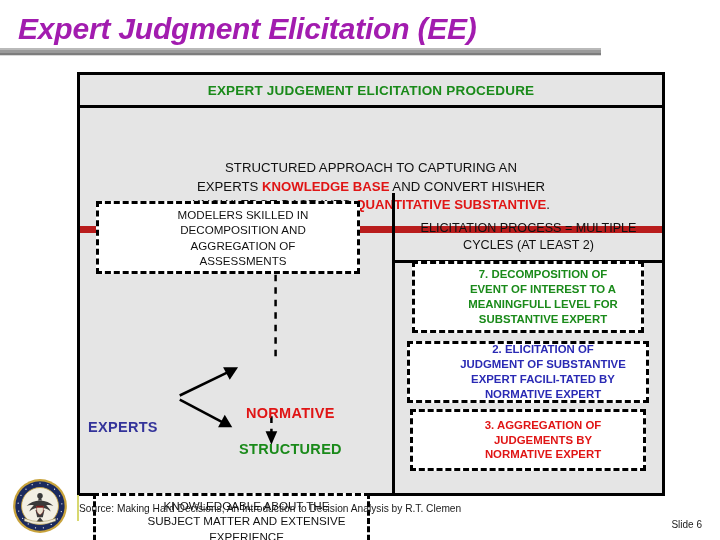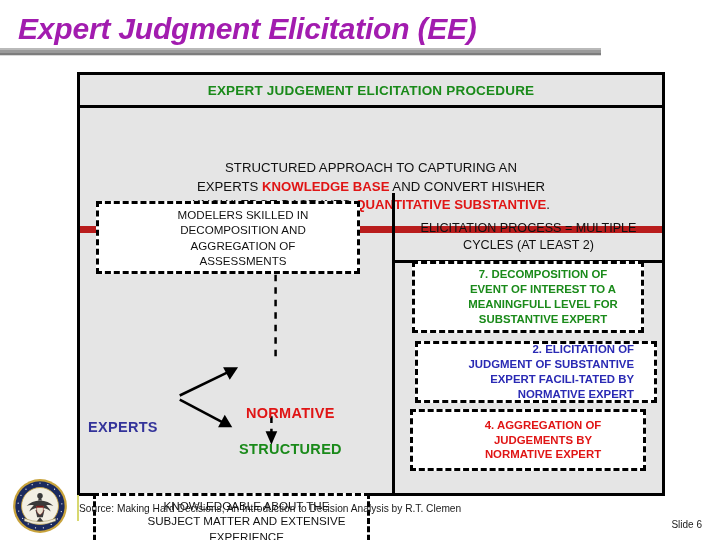--- a/index.html
+++ b/index.html
@@ -195,21 +195,21 @@
     margin-top: 20px;
   }
   #right-header-text {
     font-size: 12.6px;
     color: #111111;
     line-height: 1.35;
     padding: 0 6px;
   }
 
   #step1-box { left: 17px; top: 68px;  width: 232px; height: 72px; }
-  #step2-box { left: 20px; top: 148px; width: 242px; height: 62px; text-align: right; }
+  #step2-box { left: 12px; top: 148px; width: 242px; height: 62px; }
   #step3-box { left: 15px; top: 216px; width: 236px; height: 62px; }
 
   #step1-box .box-text { color: #1a8a1a; font-weight: bold; font-size: 11.4px; }
   #step2-box .box-text { color: #2a2ab4; font-weight: bold; font-size: 11.4px; }
   #step3-box .box-text { color: #e01515; font-weight: bold; font-size: 11.4px; }
 
   
   #source-box {
     position: absolute;
     left: 77px;
@@ -304,21 +304,21 @@
 
       <div class="dashed-box" id="step1-box">
         <span class="box-text">7. DECOMPOSITION OF EVENT OF INTEREST TO A MEANINGFULL LEVEL FOR SUBSTANTIVE EXPERT</span>
       </div>
 
       <div class="dashed-box" id="step2-box">
         <span class="box-text">2. ELICITATION OF JUDGMENT OF SUBSTANTIVE EXPERT FACILI-TATED BY NORMATIVE EXPERT</span>
       </div>
 
       <div class="dashed-box" id="step3-box">
-        <span class="box-text">4. AGGREGATION OF JUDGEMENTS BY NORMATIVE EXPERT</span>
+        <span class="box-text">3. AGGREGATION OF JUDGEMENTS BY NORMATIVE EXPERT</span>
       </div>
     </div>
   </div>
 </div>
 
 <div id="source-box">
   <span id="source-text">Source: Making Hard Decisions, An Introduction to Decision Analysis by R.T. Clemen</span>
 </div>
 
 <div id="slide-number">Slide 6</div>

